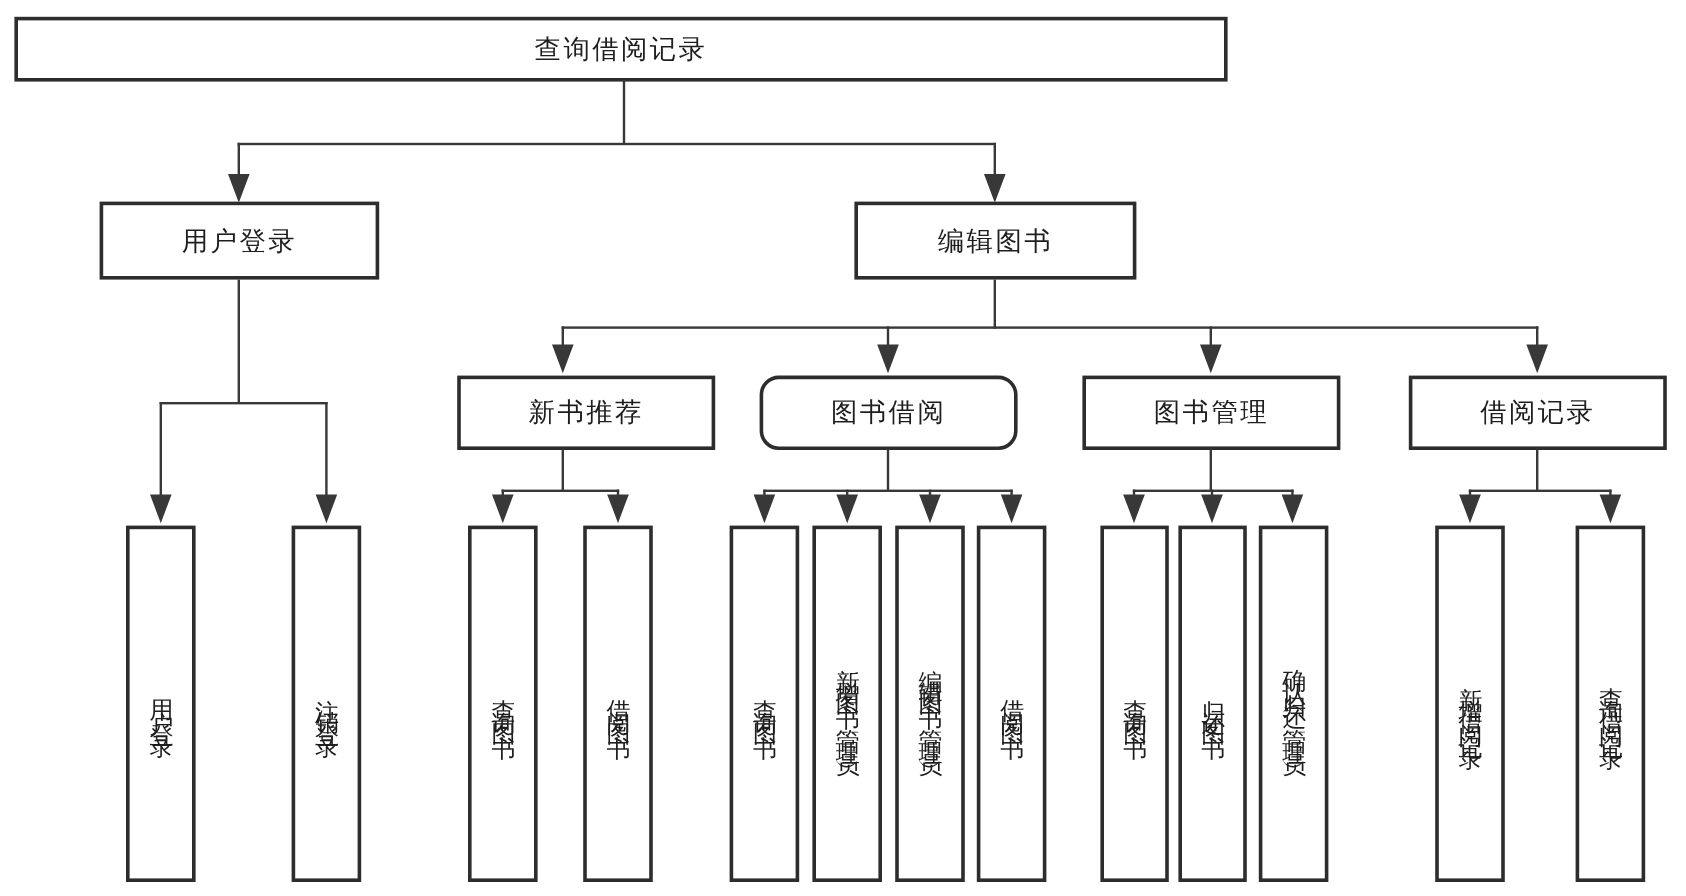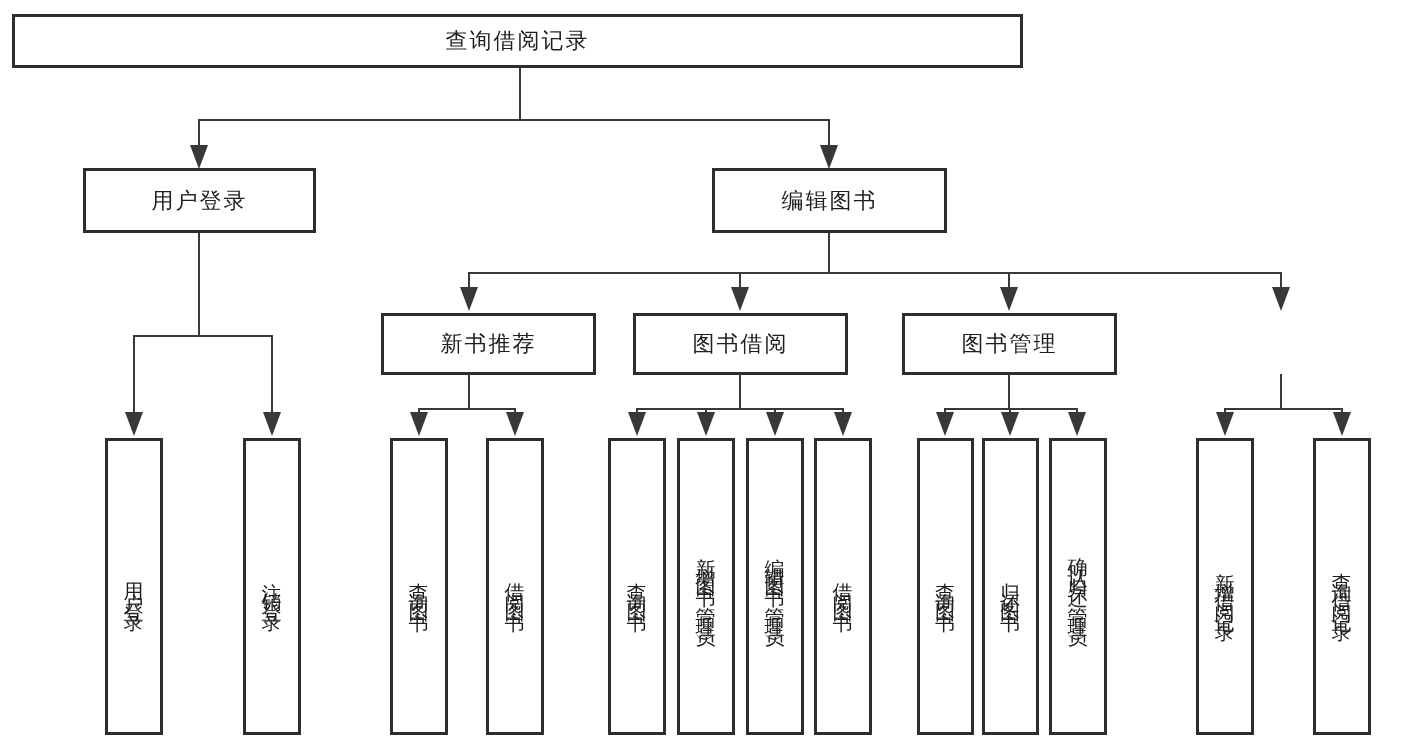--- a/index.html
+++ b/index.html
@@ -104,25 +104,28 @@
   <div class="vline" style="left:739px;top:272px;height:20px;"></div>
   <div class="arrow-head" style="left:731px;top:287px;"></div>
   <div class="vline" style="left:1008px;top:272px;height:20px;"></div>
   <div class="arrow-head" style="left:1000px;top:287px;"></div>
   <div class="vline" style="left:1280px;top:272px;height:20px;"></div>
   <div class="arrow-head" style="left:1272px;top:287px;"></div>
 
   <div class="box" style="left:381px;top:313px;width:215px;height:62px;">
     <span class="hlabel">新书推荐</span>
   </div>
-  <div class="box" style="left:633px;top:313px;width:215px;height:62px;">
+  <div class="box" style="left:633px;top:313px;width:215px;height:62px;border-radius:16px;">
     <span class="hlabel">图书借阅</span>
   </div>
   <div class="box" style="left:902px;top:313px;width:215px;height:62px;">
     <span class="hlabel">图书管理</span>
+  </div>
+  <div class="box" style="left:1174px;top:313px;width:215px;height:62px;">
+    <span class="hlabel">借阅记录</span>
   </div>
 
   <div class="vline" style="left:468px;top:374px;height:35px;"></div>
   <div class="hline" style="left:418px;top:408px;width:98px;"></div>
   <div class="vline" style="left:418px;top:408px;height:10px;"></div>
   <div class="arrow-head" style="left:410px;top:412px;"></div>
   <div class="vline" style="left:514px;top:408px;height:10px;"></div>
   <div class="arrow-head" style="left:506px;top:412px;"></div>
 
   <div class="vline" style="left:739px;top:374px;height:35px;"></div>

